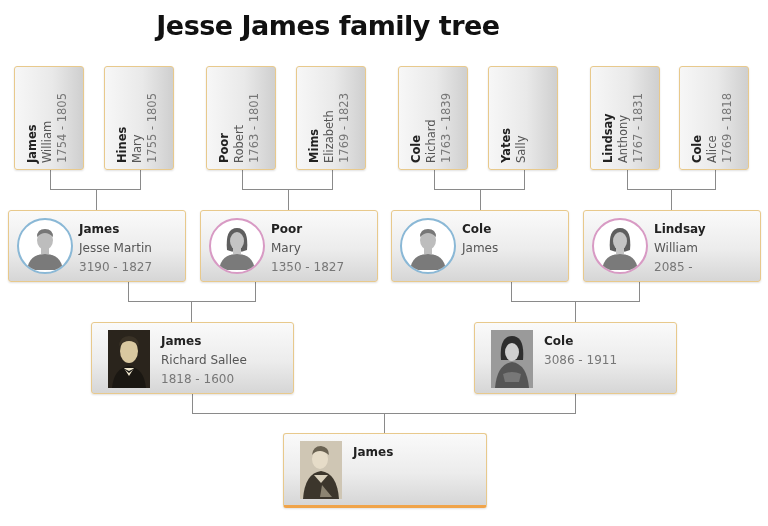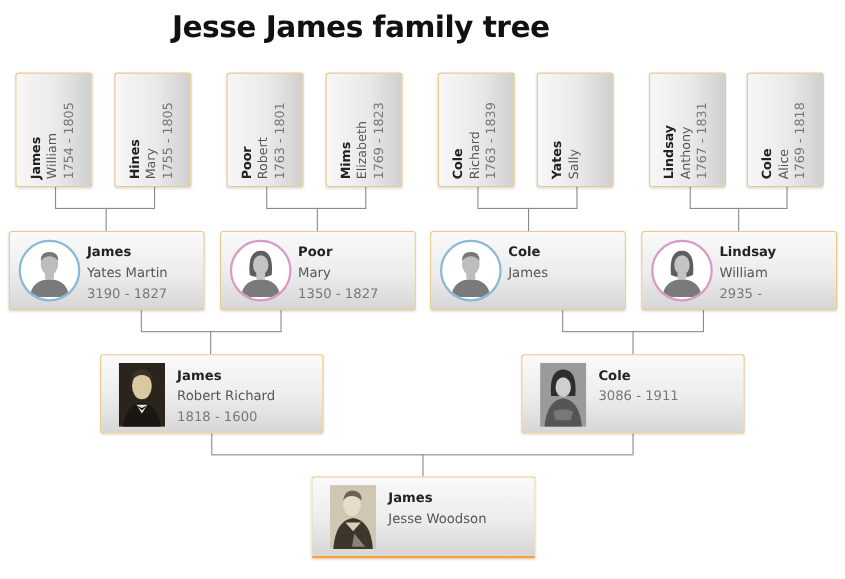--- a/index.html
+++ b/index.html
@@ -133,21 +133,21 @@
   <div class="avatar male">
     <svg width="52" height="52" viewBox="0 0 52 52">
         <ellipse cx="26" cy="20" rx="8" ry="10" fill="#bdbdbd"></ellipse>
         <path d="M18 17 Q18 9 26 9 Q34 9 34 17 Q30 13 26 13 Q22 13 18 17Z" fill="#777"></path>
         <rect x="22" y="28" width="8" height="6" fill="#bdbdbd"></rect>
         <path d="M8 50 Q10 34 26 34 Q42 34 44 50Z" fill="#7a7a7a"></path>
       </svg>
   </div>
   <div class="htext">
       <span class="surname">James</span>
-      <span class="given">Yates Martin</span>
+      <span class="given">Jesse Martin</span>
       <span class="years">3190 - 1827</span>
     </div>
 </div>
 <div class="hbox" style="left:200px;top:210px;width:178px;">
   <div class="avatar female">
     <svg width="52" height="52" viewBox="0 0 52 52">
         <path d="M16 30 Q14 8 26 8 Q38 8 36 30 Q32 32 26 32 Q20 32 16 30Z" fill="#5e5e5e"></path>
         <ellipse cx="26" cy="21" rx="7" ry="9" fill="#c4c4c4"></ellipse>
         <rect x="22" y="28" width="8" height="6" fill="#c4c4c4"></rect>
         <path d="M8 50 Q10 34 26 34 Q42 34 44 50Z" fill="#7a7a7a"></path>
@@ -179,38 +179,38 @@
     <svg width="52" height="52" viewBox="0 0 52 52">
         <path d="M16 30 Q14 8 26 8 Q38 8 36 30 Q32 32 26 32 Q20 32 16 30Z" fill="#5e5e5e"></path>
         <ellipse cx="26" cy="21" rx="7" ry="9" fill="#c4c4c4"></ellipse>
         <rect x="22" y="28" width="8" height="6" fill="#c4c4c4"></rect>
         <path d="M8 50 Q10 34 26 34 Q42 34 44 50Z" fill="#7a7a7a"></path>
       </svg>
   </div>
   <div class="htext">
       <span class="surname">Lindsay</span>
       <span class="given">William</span>
-      <span class="years">2935 -</span>
+      <span class="years">2085 -</span>
     </div>
 </div>
 
 <div class="hbox" style="left:91px;top:322px;width:203px;">
   <div class="photo">
     <svg width="42" height="58" viewBox="0 0 42 58">
         <rect width="42" height="58" fill="#2a241c"></rect>
         <ellipse cx="21" cy="21" rx="9" ry="12" fill="#d9c8a0"></ellipse>
         <path d="M11 16 Q12 6 21 6 Q30 6 31 16 Q26 11 21 11 Q16 11 11 16Z" fill="#3a3226"></path>
         <path d="M4 58 Q6 38 21 36 Q36 38 38 58Z" fill="#1a1712"></path>
         <path d="M16 38 L21 46 L26 38 Z" fill="#efe6cc"></path>
         <path d="M15 38 L21 41 L27 38 L21 43 Z" fill="#111"></path>
       </svg>
   </div>
   <div class="htext photo-text">
       <span class="surname">James</span>
-      <span class="given">Robert Richard</span>
+      <span class="given">Richard Sallee</span>
       <span class="years">1818 - 1600</span>
     </div>
 </div>
 <div class="hbox" style="left:474px;top:322px;width:203px;">
   <div class="photo">
     <svg width="42" height="58" viewBox="0 0 42 58">
         <rect width="42" height="58" fill="#9a9a9a"></rect>
         <path d="M10 30 Q8 6 21 6 Q34 6 32 30Z" fill="#2e2e2e"></path>
         <ellipse cx="21" cy="22" rx="7" ry="9" fill="#cfcfcf"></ellipse>
         <path d="M4 58 Q6 34 21 32 Q36 34 38 58Z" fill="#555"></path>
@@ -229,15 +229,14 @@
         <rect width="42" height="58" fill="#cfc6b4"></rect>
         <ellipse cx="20" cy="18" rx="8" ry="10" fill="#e6dcc8"></ellipse>
         <path d="M12 14 Q13 5 21 5 Q29 6 29 14 Q24 10 20 10 Q15 10 12 14Z" fill="#6a6252"></path>
         <path d="M3 58 Q5 32 21 30 Q37 32 39 58Z" fill="#3c362c"></path>
         <path d="M14 34 L21 42 L28 34 Z" fill="#d9d0bc"></path>
         <path d="M22 44 L32 56 L20 56 Z" fill="#8c8472"></path>
       </svg>
   </div>
   <div class="htext photo-text">
       <span class="surname">James</span>
-      <span class="given">Jesse Woodson</span>
     </div>
 </div>
 
 </body></html>

